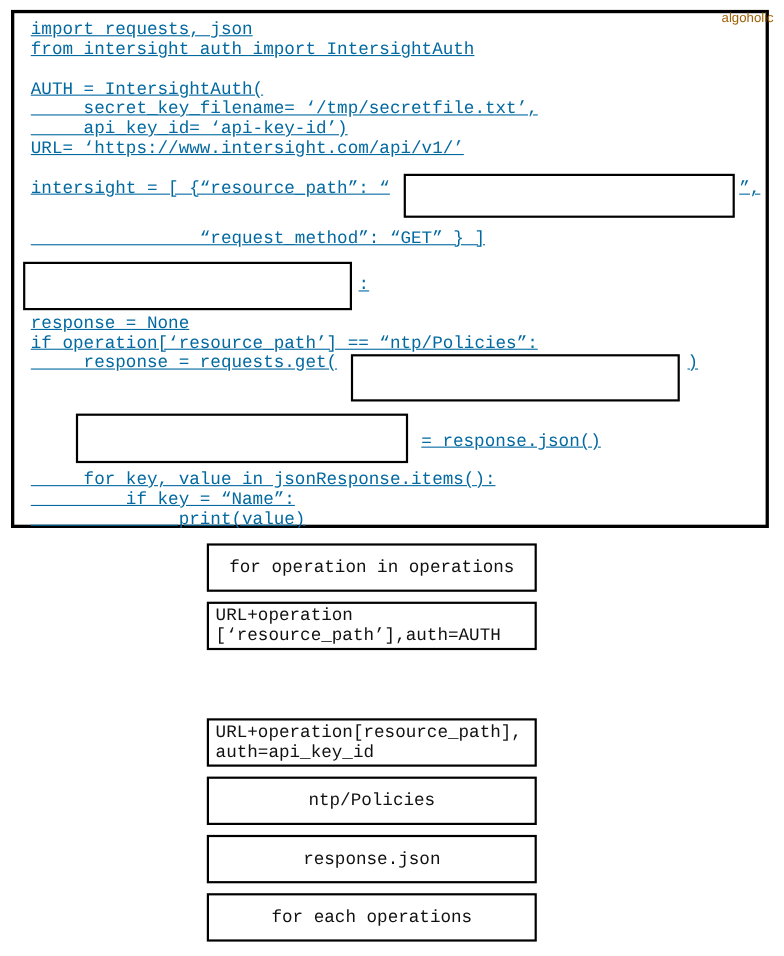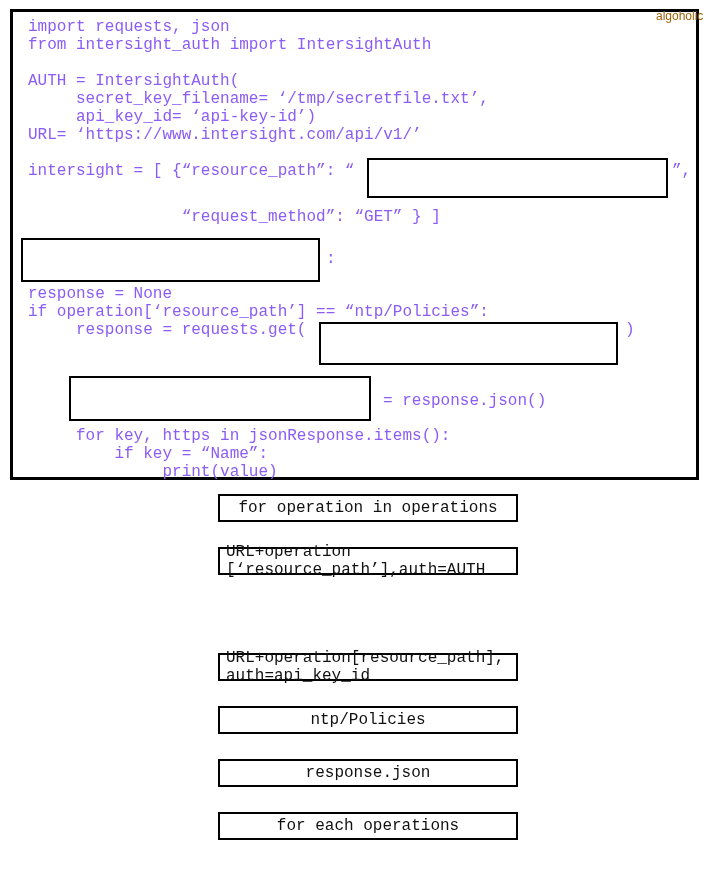--- a/index.html
+++ b/index.html
@@ -12,29 +12,29 @@
     position:absolute; left:10px; top:9px; width:689px; height:471px;
     border:3px solid #000; box-sizing:border-box; background:#fff;
   }
   .watermark {
     position:absolute; left:656px; top:9px; z-index:3;
     font-family:"Liberation Sans","DejaVu Sans",sans-serif;
     font-size:12px; color:#a16207;
   }
   .cl, .tok {
     position:absolute; z-index:2; font-size:16px; line-height:18px;
-    white-space:pre; color:#8b5cf6;
+    white-space:pre; color:#0369a1;text-decoration:underline;
   }
   .cl { left:28px; }
   .blank {
     position:absolute; z-index:2; border:2px solid #000; background:#fff;
     box-sizing:border-box;
   }
   .opt {
-    position:absolute; left:218px; width:300px; height:28px;
+    position:absolute; left:188px; width:300px; height:44px;
     border:2px solid #000; box-sizing:border-box; background:#fff;
     display:flex; align-items:center; justify-content:center;
     font-size:16px; line-height:18px; text-align:center; white-space:pre-line;
   }
   .opt.left { justify-content:flex-start; text-align:left; padding:2px 6px; }
 </style>
 </head>
 <body>
 
 <div class="stage">
@@ -47,21 +47,21 @@
   <div class="cl" style="top:36px">from intersight_auth import IntersightAuth</div>
   <div class="cl" style="top:72px">AUTH = IntersightAuth(</div>
   <div class="cl" style="top:90px">     secret_key_filename= ‘/tmp/secretfile.txt’,</div>
   <div class="cl" style="top:108px">     api_key_id= ‘api-key-id’)</div>
   <div class="cl" style="top:126px">URL= ‘https://www.intersight.com/api/v1/’</div>
   <div class="cl" style="top:162px">intersight = [ {“resource_path”: “</div>
   <div class="cl" style="top:208px">                “request_method”: “GET” } ]</div>
   <div class="cl" style="top:285px">response = None</div>
   <div class="cl" style="top:303px">if operation[‘resource_path’] == “ntp/Policies”:</div>
   <div class="cl" style="top:321px">     response = requests.get(</div>
-  <div class="cl" style="top:427px">     for key, https in jsonResponse.items():</div>
+  <div class="cl" style="top:427px">     for key, value in jsonResponse.items():</div>
   <div class="cl" style="top:445px">         if key = “Name”:</div>
   <div class="cl" style="top:463px">              print(value)</div>
 
   <div class="blank" style="left:367px; top:158px; width:301px; height:40px;"></div>
   <div class="blank" style="left:21px;  top:238px; width:299px; height:44px;"></div>
   <div class="blank" style="left:319px; top:322px; width:299px; height:43px;"></div>
   <div class="blank" style="left:69px;  top:376px; width:302px; height:45px;"></div>
 
   <div class="tok" style="left:672px; top:162px;">”,</div>
   <div class="tok" style="left:326px; top:250px;">:</div>

